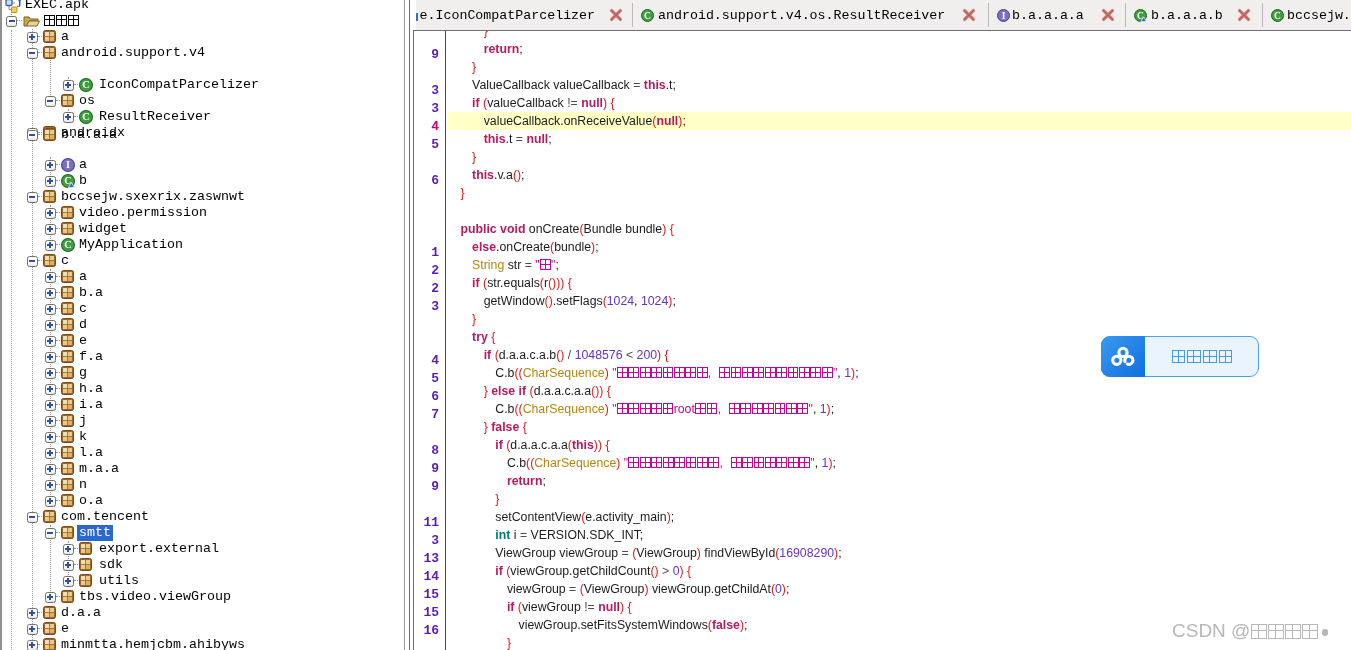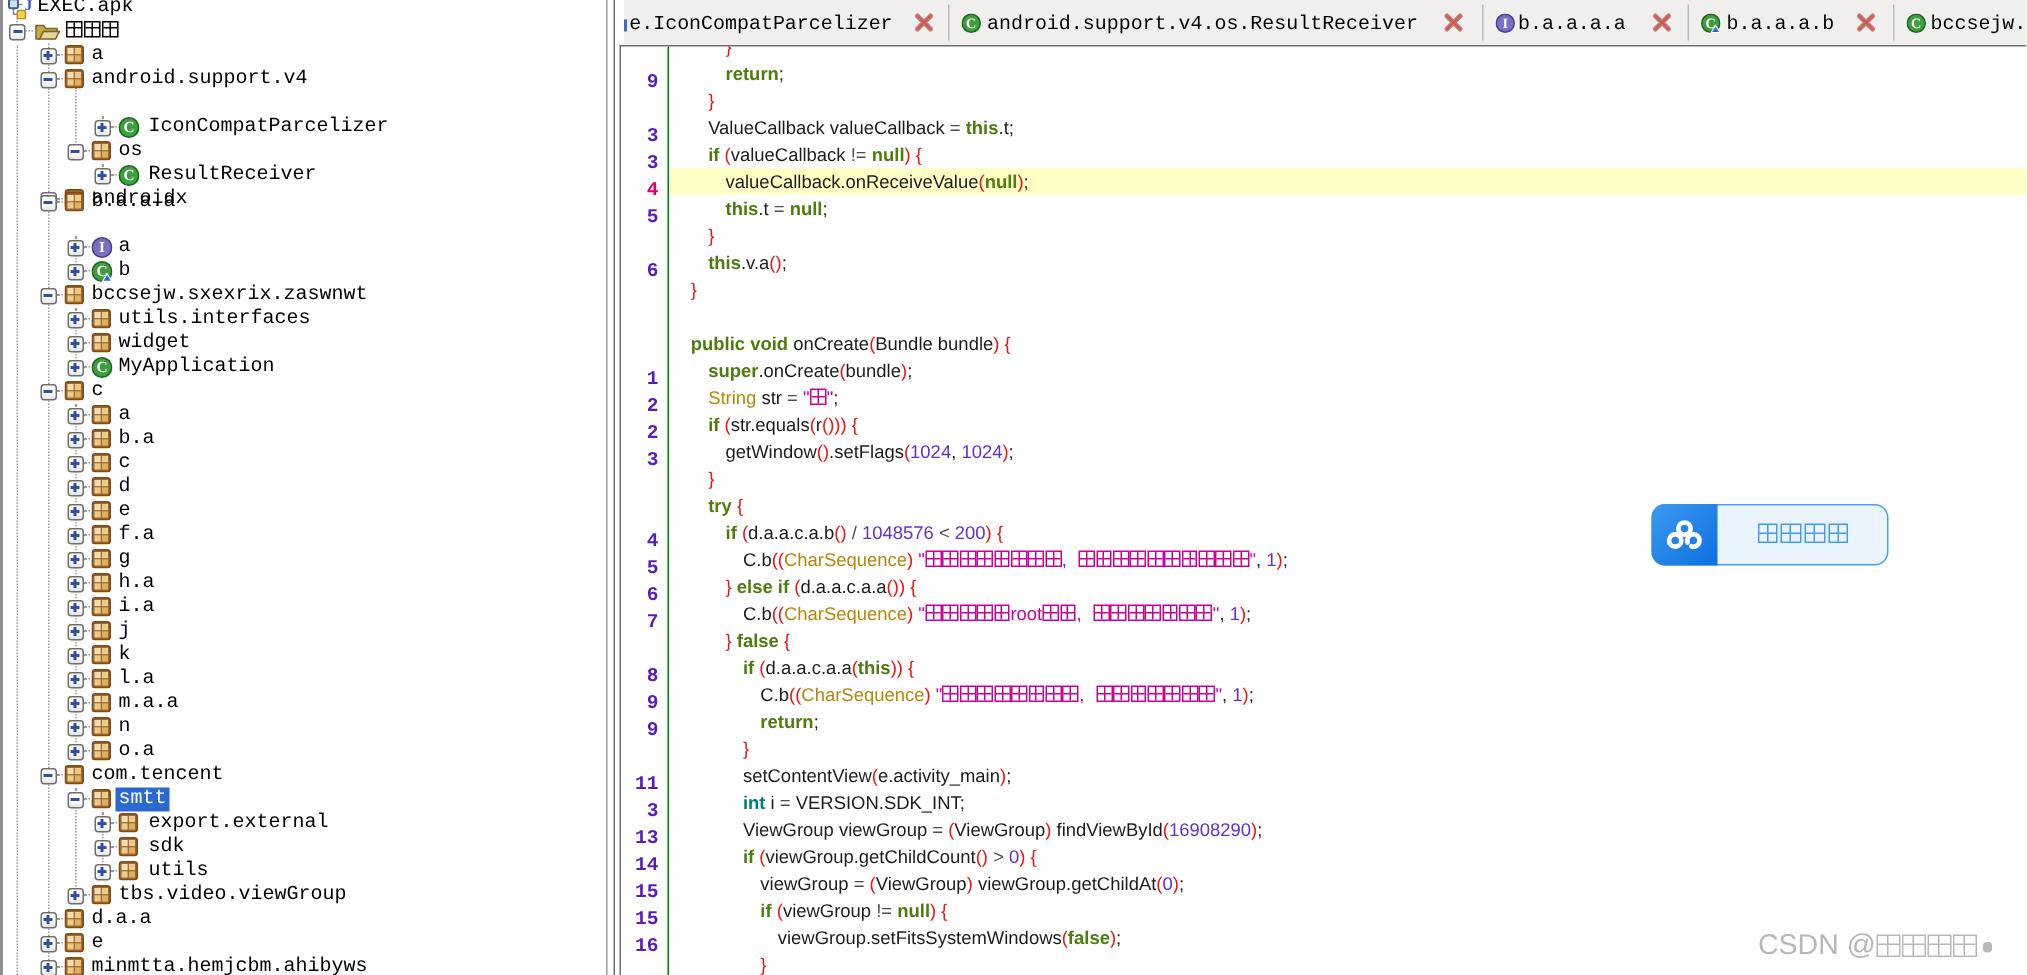--- a/index.html
+++ b/index.html
@@ -29,21 +29,21 @@
 .tabi{position:absolute;top:9px}
 
 #editor{position:absolute;left:413px;top:30px;width:938px;height:620px;background:#fff;border-left:1px solid #6f6f78;border-top:1px solid #6f6f78;box-sizing:border-box;overflow:hidden}
 #hl{position:absolute;left:33px;right:0;top:81px;height:18px;background:#ffffc6}
 #gline{position:absolute;left:31px;top:0;bottom:0;width:1px;background:#007d00}
 #gutter{position:absolute;left:0;top:0;width:25px;height:620px;font-family:"Liberation Mono",monospace;font-size:13px;font-weight:bold;color:#5a1bbc}
 .gn{position:absolute;right:0;height:18px;line-height:18px;top:0;text-align:right}
 .gn.cur{color:#d6006e}
 #codep{position:absolute;left:33px;top:0;width:905px;height:620px;font-size:12.3px;color:#1c1c1e}
 .cl{position:absolute;left:0;height:18px;line-height:18px;white-space:pre}
-.k{color:#4d7c0f}
+.k{color:#be185d}
 .n{color:#007c7c}
 .p{color:#e81616}
 .s{color:#cc0099}
 .d{color:#6332cc}
 .t{color:#b8860b}
 .o{color:#4d4d4d}
 
 #baidu{position:absolute;left:1101px;top:336px;width:158px;height:41px;border-radius:9px;background:#eaf4fe;border:1px solid #4aa0f5;box-sizing:border-box}
 #bsq{position:absolute;left:-1px;top:-1px;width:44px;height:41px;border-radius:9px 0 0 9px;background:linear-gradient(135deg,#3a9af0,#0e6fe0)}
 #btxt{position:absolute;left:44px;right:0;top:0;bottom:0;text-align:center;line-height:39px;color:#459af4;font-size:15.5px}
@@ -232,21 +232,21 @@
           <span class="ev"></span>
         </span>
         <span class="tico" style="left:59px"><svg class="ti" width="13" height="13" viewBox="0 0 13 13">
             <rect x="0.5" y="0.5" width="12" height="12" rx="2" fill="#a06624"></rect>
             <rect x="2" y="2" width="4.1" height="4.1" fill="#f2e0b4"></rect>
             <rect x="6.9" y="2" width="4.1" height="4.1" fill="#e9cb8e"></rect>
             <rect x="2" y="6.9" width="4.1" height="4.1" fill="#e9cb8e"></rect>
             <rect x="6.9" y="6.9" width="4.1" height="4.1" fill="#ddb065"></rect>
             <rect x="0.5" y="0.5" width="12" height="12" rx="2" fill="none" stroke="#7b4a1e"></rect>
           </svg></span>
-        <span class="tlab" style="left:77px">utils.interfaces</span>
+        <span class="tlab" style="left:77px">video.permission</span>
       </div>
       <div class="trow" style="top:221px">
         <span class="stub" style="left:53.5px;width:4.5px"></span>
         <span class="eb" style="left:42.5px">
           <span class="eh"></span>
           <span class="ev"></span>
         </span>
         <span class="tico" style="left:59px"><svg class="ti" width="13" height="13" viewBox="0 0 13 13">
             <rect x="0.5" y="0.5" width="12" height="12" rx="2" fill="#a06624"></rect>
             <rect x="2" y="2" width="4.1" height="4.1" fill="#f2e0b4"></rect>
@@ -748,21 +748,21 @@
         <div class="cl" style="top:9px;padding-left:36.7px"><b class="k">return</b>;</div>
         <div class="cl" style="top:27px;padding-left:25.1px"><span class="p">}</span></div>
         <div class="cl" style="top:45px;padding-left:25.1px">ValueCallback valueCallback <span class="o">=</span> <b class="k">this</b>.t;</div>
         <div class="cl" style="top:63px;padding-left:25.1px"><b class="k">if</b> <span class="p">(</span>valueCallback <span class="o">!=</span> <b class="k">null</b><span class="p">)</span> <span class="p">{</span></div>
         <div class="cl" style="top:81px;padding-left:36.7px">valueCallback.onReceiveValue<span class="p">(</span><b class="k">null</b><span class="p">)</span>;</div>
         <div class="cl" style="top:99px;padding-left:36.7px"><b class="k">this</b>.t <span class="o">=</span> <b class="k">null</b>;</div>
         <div class="cl" style="top:117px;padding-left:25.1px"><span class="p">}</span></div>
         <div class="cl" style="top:135px;padding-left:25.1px"><b class="k">this</b>.v.a<span class="p">()</span>;</div>
         <div class="cl" style="top:153px;padding-left:13.5px"><span class="p">}</span></div>
         <div class="cl" style="top:189px;padding-left:13.5px"><b class="k">public void</b> onCreate<span class="p">(</span>Bundle bundle<span class="p">)</span> <span class="p">{</span></div>
-        <div class="cl" style="top:207px;padding-left:25.1px"><b class="k">super</b>.onCreate<span class="p">(</span>bundle<span class="p">)</span>;</div>
+        <div class="cl" style="top:207px;padding-left:25.1px"><b class="k">else</b>.onCreate<span class="p">(</span>bundle<span class="p">)</span>;</div>
         <div class="cl" style="top:225px;padding-left:25.1px"><span class="t">String</span> str <span class="o">=</span> <span class="s">"<i class="g s"></i>"</span>;</div>
         <div class="cl" style="top:243px;padding-left:25.1px"><b class="k">if</b> <span class="p">(</span>str.equals<span class="p">(</span>r<span class="p">())</span><span class="p">)</span> <span class="p">{</span></div>
         <div class="cl" style="top:261px;padding-left:36.7px">getWindow<span class="p">()</span>.setFlags<span class="p">(</span><span class="d">1024</span>, <span class="d">1024</span><span class="p">)</span>;</div>
         <div class="cl" style="top:279px;padding-left:25.1px"><span class="p">}</span></div>
         <div class="cl" style="top:297px;padding-left:25.1px"><b class="k">try</b> <span class="p">{</span></div>
         <div class="cl" style="top:315px;padding-left:36.7px"><b class="k">if</b> <span class="p">(</span>d.a.a.c.a.b<span class="p">()</span> <span class="o">/</span> <span class="d">1048576</span> <span class="o">&lt;</span> <span class="d">200</span><span class="p">)</span> <span class="p">{</span></div>
         <div class="cl" style="top:333px;padding-left:48.3px">C.b<span class="p">((</span><span class="t">CharSequence</span><span class="p">)</span> <span class="s">"<i class="g s"></i><i class="g s"></i><i class="g s"></i><i class="g s"></i><i class="g s"></i><i class="g s"></i><i class="g s"></i><i class="g s"></i><i class="gc">,</i><i class="g s"></i><i class="g s"></i><i class="g s"></i><i class="g s"></i><i class="g s"></i><i class="g s"></i><i class="g s"></i><i class="g s"></i><i class="g s"></i><i class="g s"></i>"</span>, <span class="d">1</span><span class="p">)</span>;</div>
         <div class="cl" style="top:351px;padding-left:36.7px"><span class="p">}</span> <b class="k">else if</b> <span class="p">(</span>d.a.a.c.a.a<span class="p">()</span><span class="p">)</span> <span class="p">{</span></div>
         <div class="cl" style="top:369px;padding-left:48.3px">C.b<span class="p">((</span><span class="t">CharSequence</span><span class="p">)</span> <span class="s">"<i class="g s"></i><i class="g s"></i><i class="g s"></i><i class="g s"></i><i class="g s"></i>root<i class="g s"></i><i class="g s"></i><i class="gc">,</i><i class="g s"></i><i class="g s"></i><i class="g s"></i><i class="g s"></i><i class="g s"></i><i class="g s"></i><i class="g s"></i>"</span>, <span class="d">1</span><span class="p">)</span>;</div>
         <div class="cl" style="top:387px;padding-left:36.7px"><span class="p">}</span> <b class="k">false</b> <span class="p">{</span></div>

